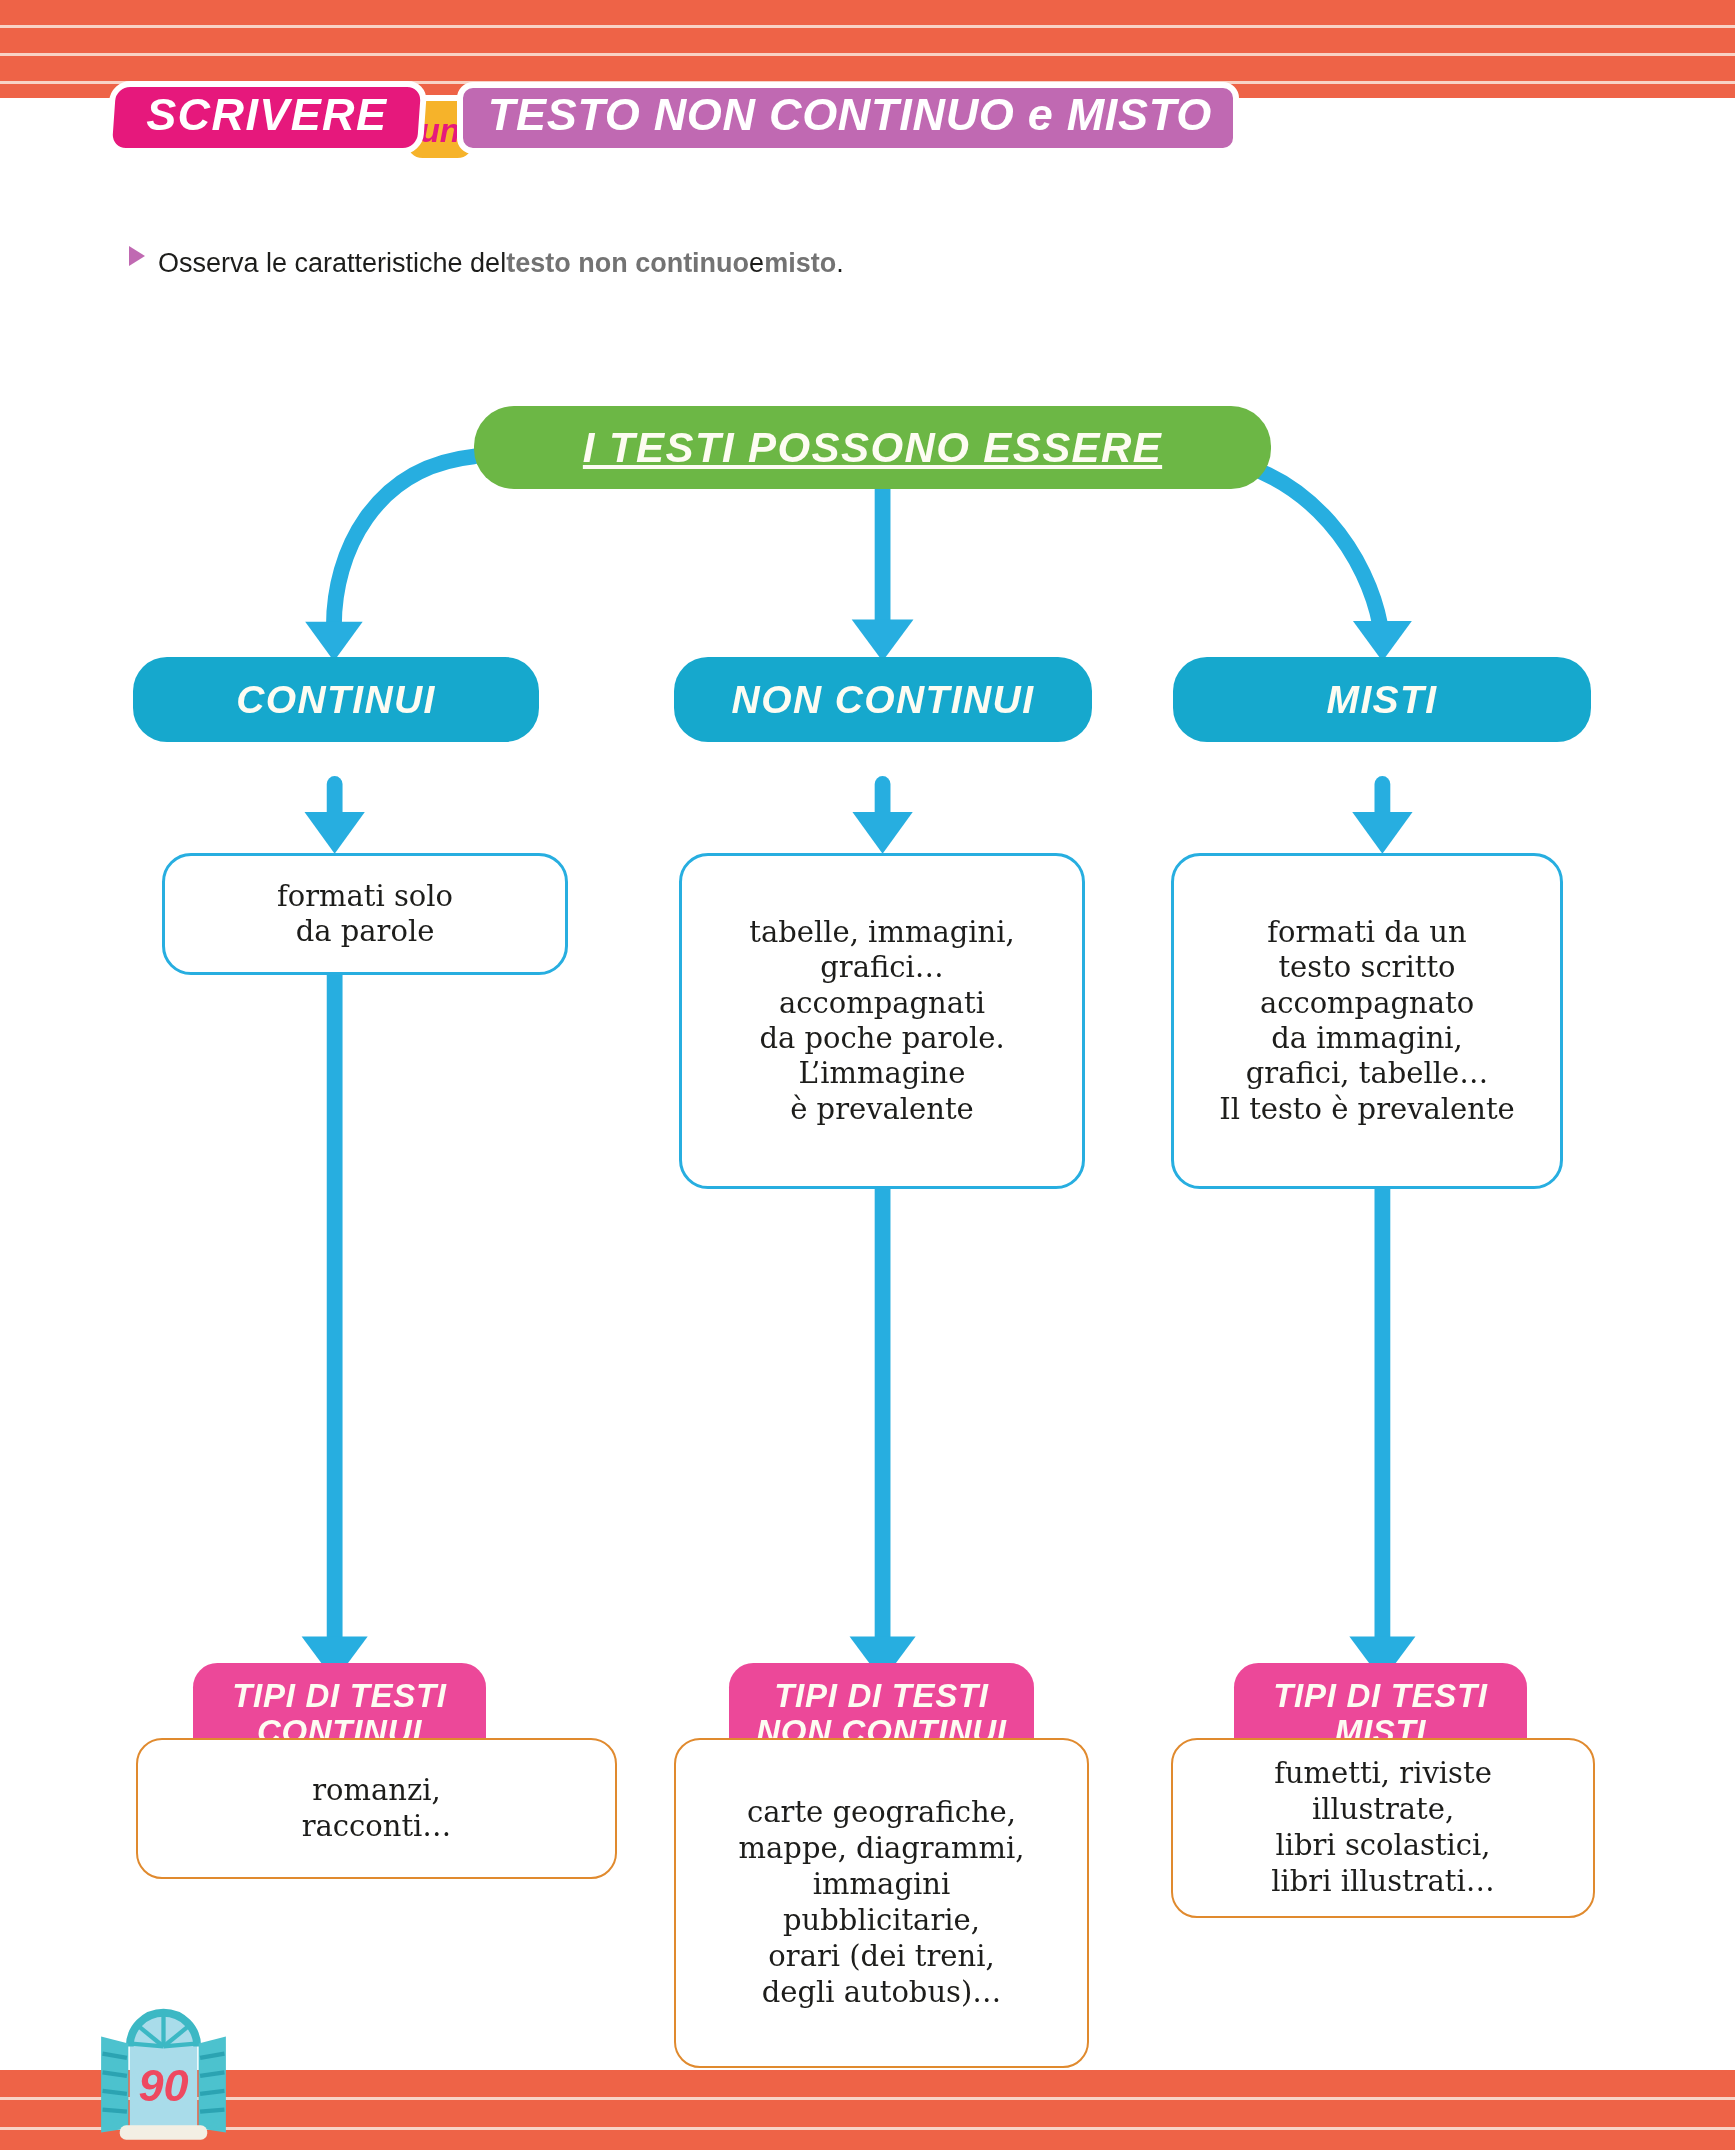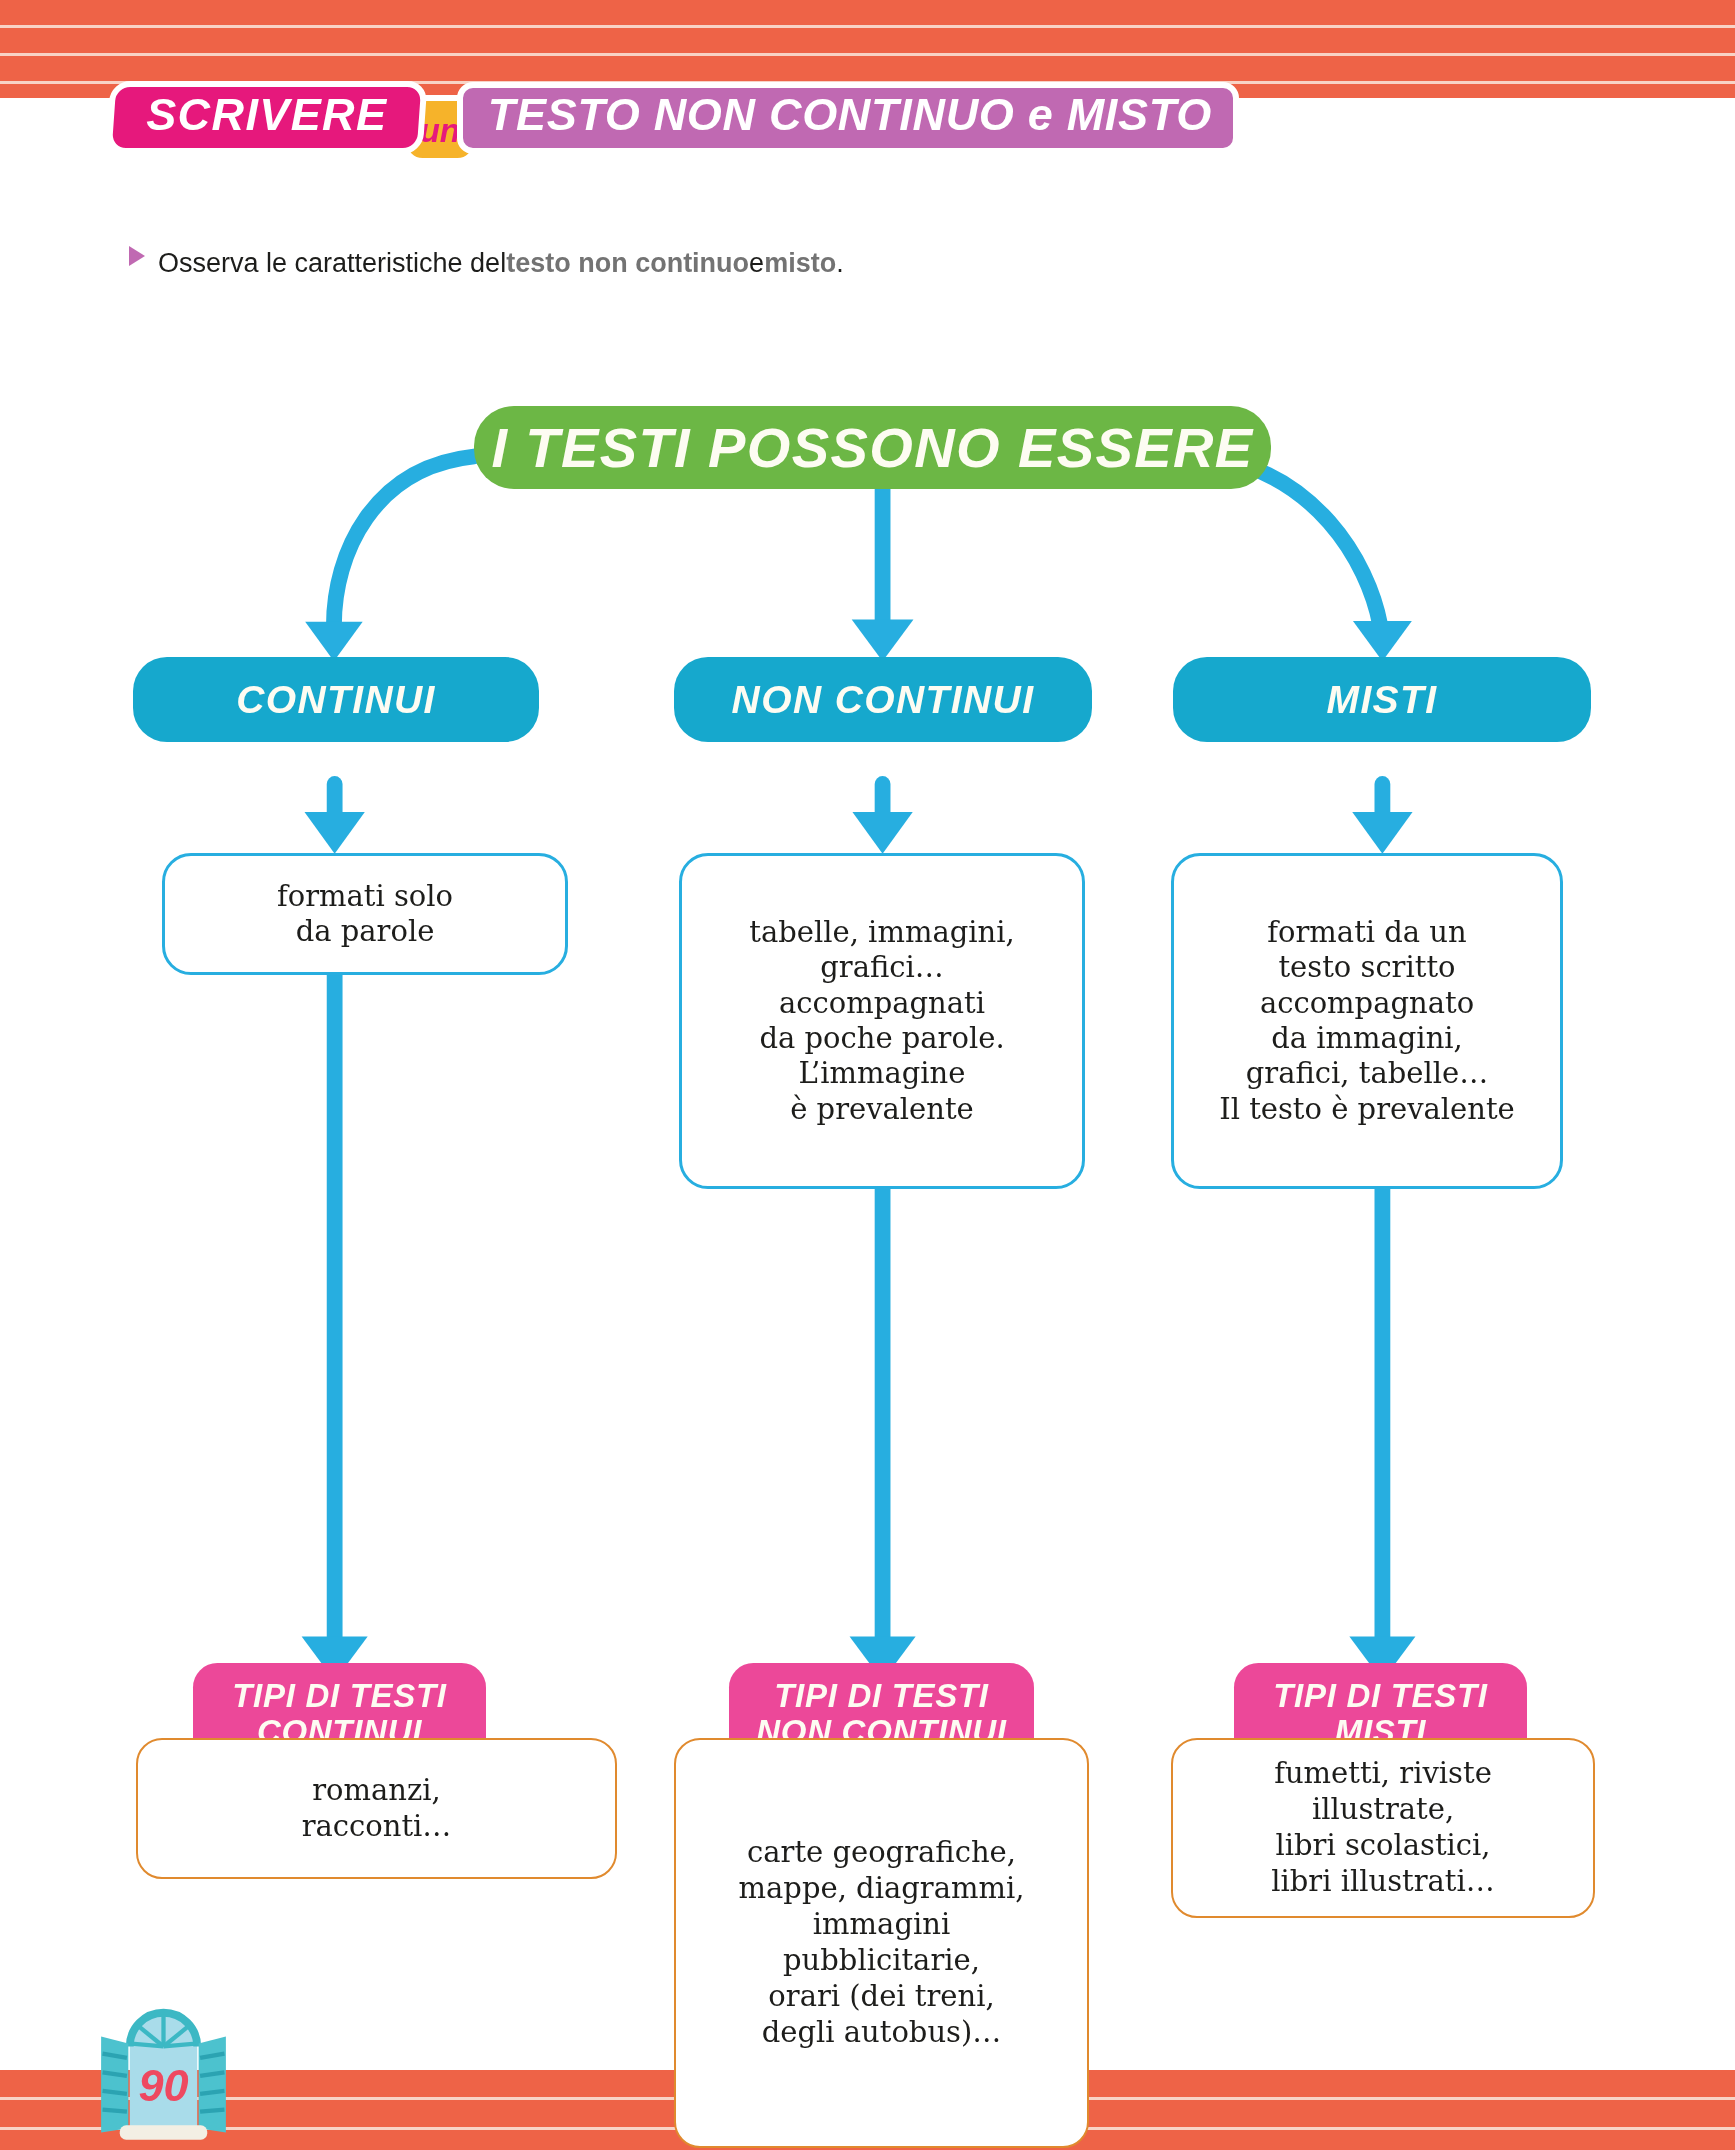--- a/index.html
+++ b/index.html
@@ -122,25 +122,26 @@
   .node {
     position: absolute;
     display: flex; align-items: center; justify-content: center;
     text-align: center;
   }
 
   .green-box {
     background: #6cb745;
     border-radius: 40px;
     color: #fdfcf2;
-    font-size: 56px;
+    font-size: 42px;
     font-weight: bold;
     font-style: italic;
     letter-spacing: 1.4px;
     z-index: 3;
+    text-decoration: underline;
   }
 
   .blue-pill {
     background: #16a8cd;
     border-radius: 34px;
     color: #fdfcf2;
     font-size: 39px;
     font-weight: bold;
     font-style: italic;
     letter-spacing: 1.4px;
@@ -321,21 +322,21 @@
     </div>
     <div class="node orange-tab" style="left:1234px; top:1275px; width:293px; height:102px; white-space:pre-line;">
       <span>TIPI DI TESTI
 MISTI</span>
     </div>
 
     <div class="node orange-box" style="left:136px; top:1350px; width:481px; height:141px; white-space:pre-line;">
       <span>romanzi,
 racconti…</span>
     </div>
-    <div class="node orange-box" style="left:674px; top:1350px; width:415px; height:410px; white-space:pre-line;">
+    <div class="node orange-box" style="left:674px; top:1350px; width:415px; height:330px; white-space:pre-line;">
       <span>carte geografiche,
 mappe, diagrammi,
 immagini
 pubblicitarie,
 orari (dei treni,
 degli autobus)…</span>
     </div>
     <div class="node orange-box" style="left:1171px; top:1350px; width:424px; height:180px; white-space:pre-line;">
       <span>fumetti, riviste
 illustrate,

